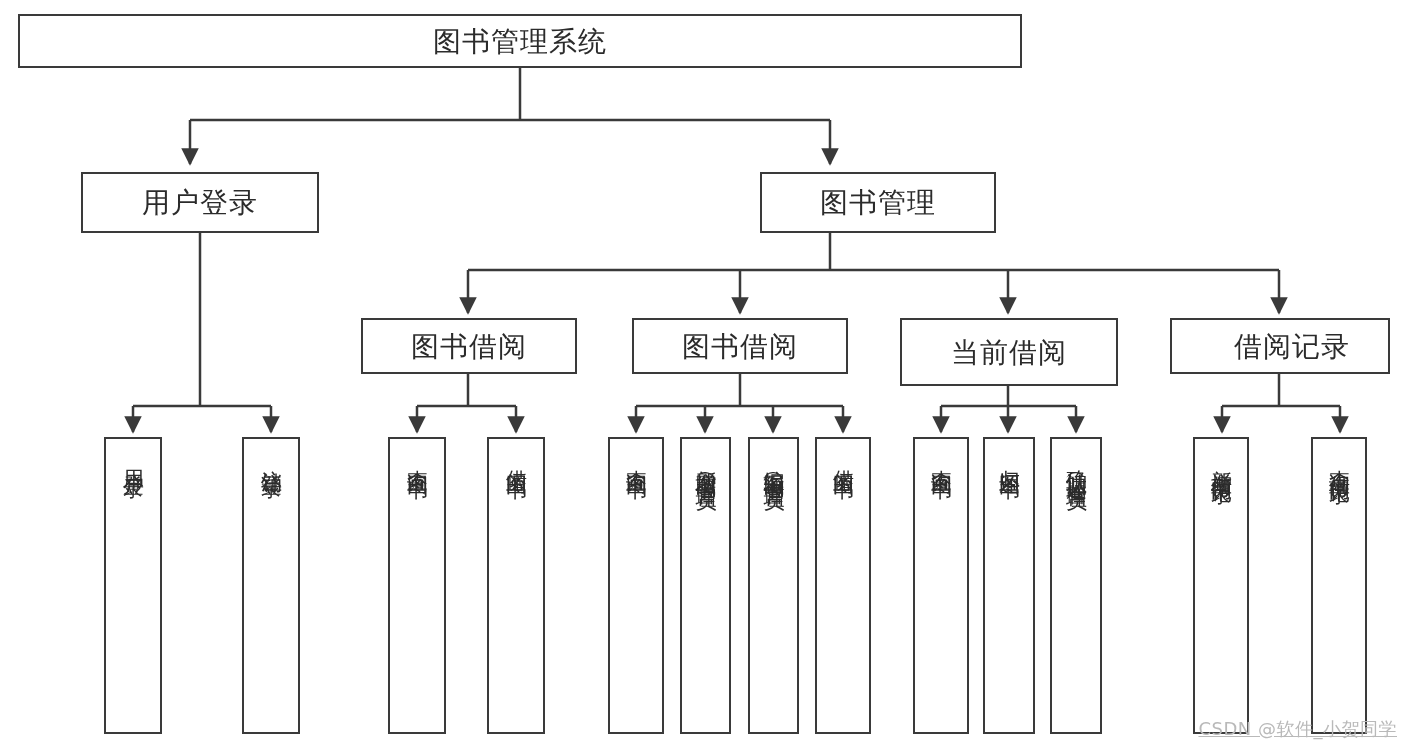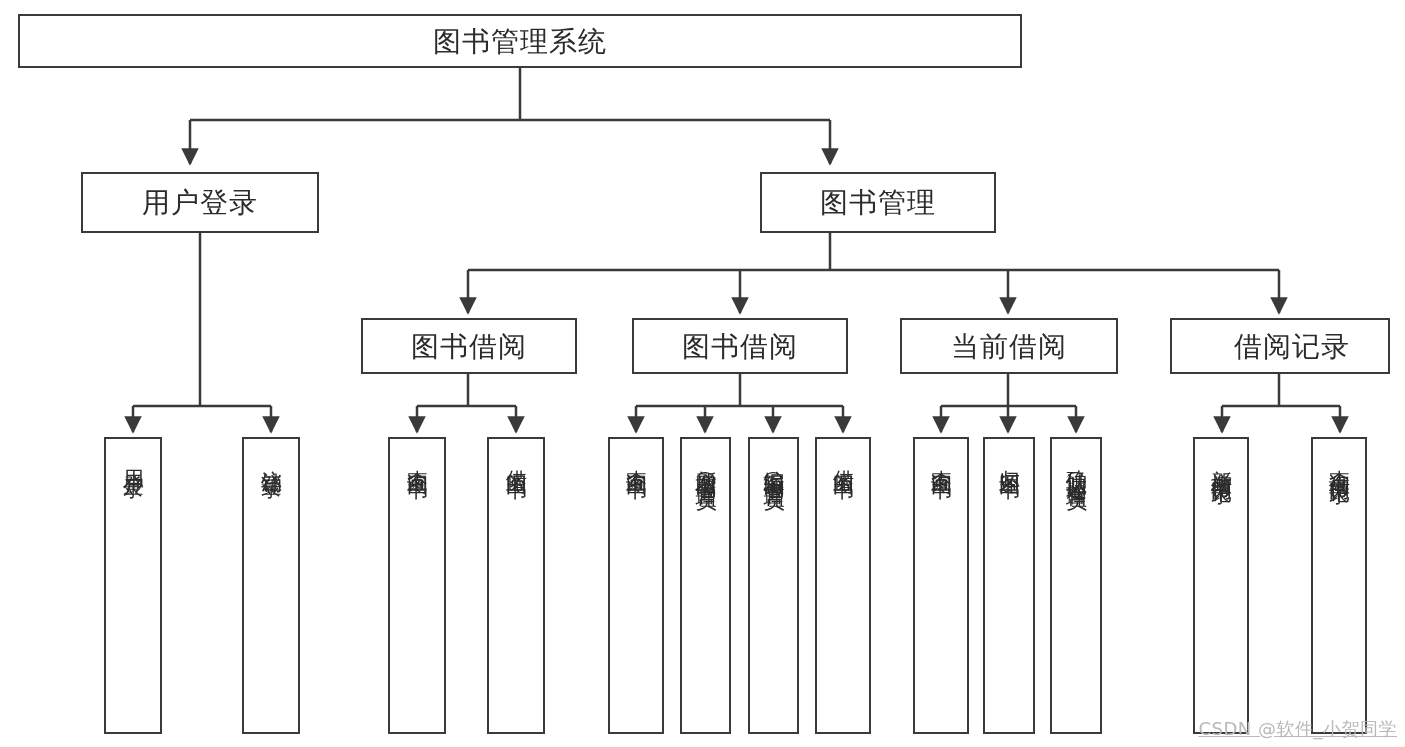--- a/index.html
+++ b/index.html
@@ -135,21 +135,21 @@
   </div>
 
   <div class="node" style="left:361px; top:318px; width:216px; height:56px;">
     <span class="label">图书借阅</span>
   </div>
 
   <div class="node" style="left:632px; top:318px; width:216px; height:56px;">
     <span class="label">图书借阅</span>
   </div>
 
-  <div class="node" style="left:900px; top:318px; width:218px; height:56px;">
+  <div class="node" style="left:900px; top:318px; width:218px; height:68px;">
     <span class="label">当前借阅</span>
   </div>
 
   <div class="node" style="left:1170px; top:318px; width:220px; height:56px;padding-left:24px;">
     <span class="label">借阅记录</span>
   </div>
 
   <div class="node vertical" style="left:104px; top:437px; width:58px; height:297px;">
     <span class="label">用户登录</span>
   </div>

